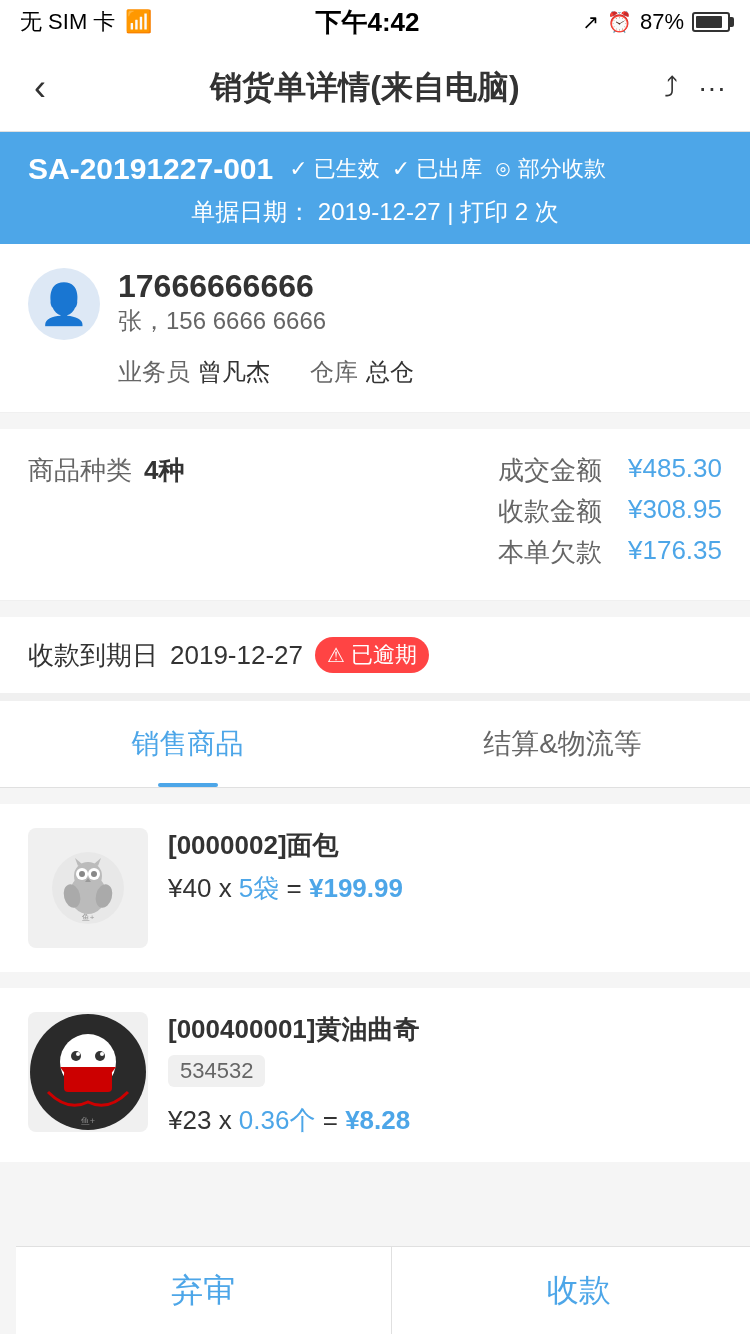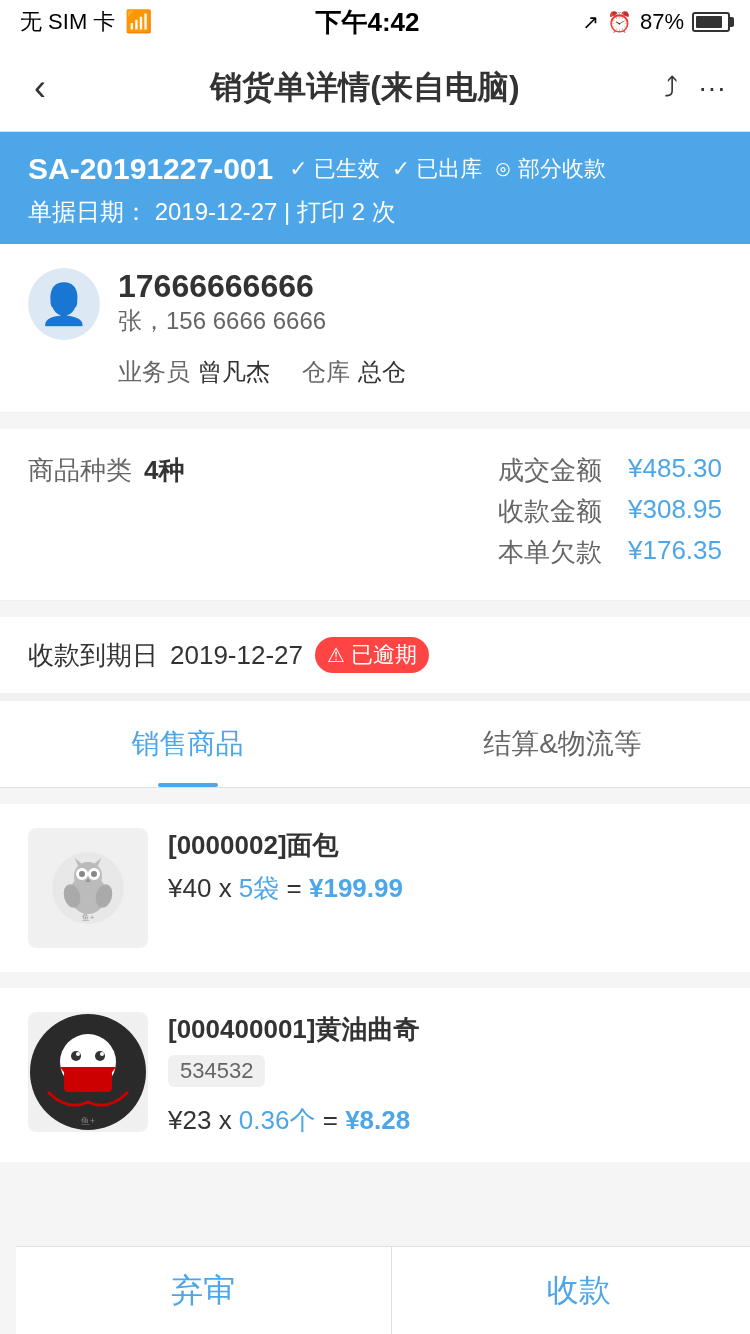--- a/index.html
+++ b/index.html
@@ -69,21 +69,21 @@
     }
     .header-banner-top {
       display: flex; align-items: center; gap: 16px; margin-bottom: 10px;
       flex-wrap: wrap;
     }
     .order-id { font-size: 30px; font-weight: 700; }
     .status-tags { display: flex; gap: 12px; align-items: center; }
     .status-tag {
       font-size: 22px; display: flex; align-items: center; gap: 4px;
     }
-    .header-banner-bottom { font-size: 24px; }
+    .header-banner-bottom { font-size: 24px; text-align: center; }
 
     
     .customer-section {
       background: #fff;
       padding: 24px 28px;
       display: flex;
       align-items: flex-start;
       gap: 18px;
       border-bottom: 1px solid #f0f0f0;
     }
@@ -91,21 +91,21 @@
       width: 72px; height: 72px; border-radius: 50%;
       background: #dde8f5;
       display: flex; align-items: center; justify-content: center;
       flex-shrink: 0;
     }
     .avatar-icon { font-size: 40px; color: #4da6e8; }
     .customer-info { flex: 1; }
     .customer-name { font-size: 32px; font-weight: 600; color: #333; margin-bottom: 0; }
     .customer-sub { font-size: 24px; color: #666; margin-bottom: 10px; }
     .customer-meta {
-      display: flex; gap: 32px; font-size: 24px; color: #333; margin-top: 19px;
+      display: flex; gap: 40px; font-size: 24px; color: #333; margin-top: 19px;
     }
     .meta-item { display: flex; gap: 8px; }
     .meta-label { color: #666; }
 
     
     .summary-section {
       background: #fff;
       padding: 24px 28px;
       margin-top: 16px;
       border-bottom: 1px solid #f0f0f0;

